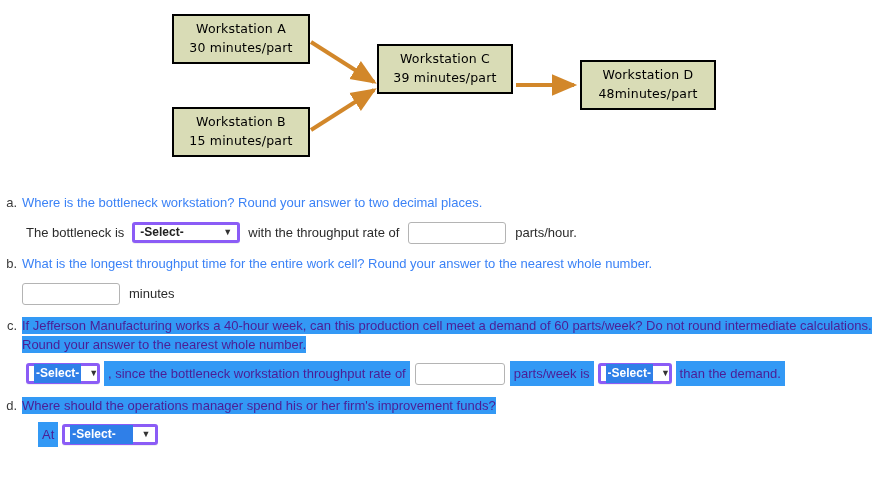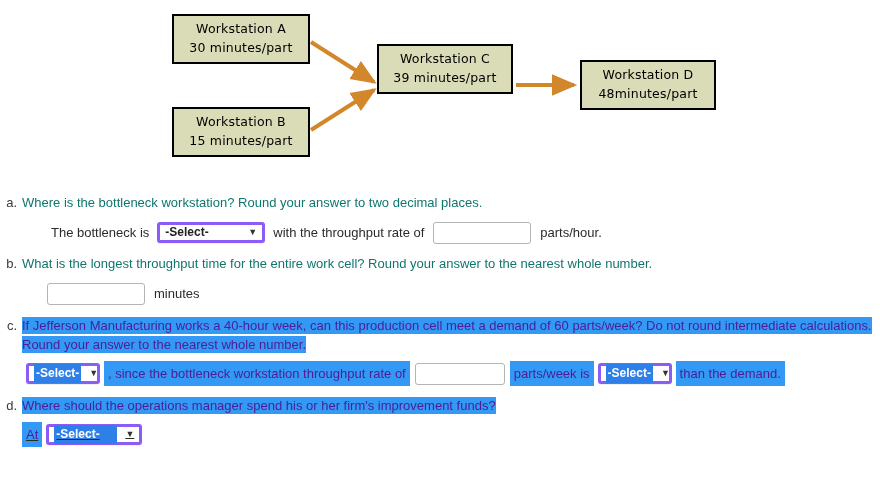--- a/index.html
+++ b/index.html
@@ -73,37 +73,36 @@
     text-align: right;
     padding-right: 5px;
     font-size: 13px;
     color: #3a3a3a;
     line-height: 19px;
   }
   .q-body { flex: 1; }
   .q-prompt {
     font-size: 13px;
     line-height: 19px;
-    color: #0f766e;
+    color: #3b82f6;
   }
   .hl {
     background: #3399f5;
     color: #4c1d95;
   }
   .q-prompt.hl {
     display: inline;
     padding: 1px 0;
     box-decoration-break: clone;
     -webkit-box-decoration-break: clone;
   }
   .answer-row {
     display: flex;
     align-items: center;
     margin-top: 9px;
-    margin-left: 25px;
     font-size: 13px;
     line-height: 19px;
     flex-wrap: nowrap;
     white-space: nowrap;
   }
   .answer-row.tight { margin-top: 7px; }
   .answer-row .txt { padding: 2px 4px; }
   .answer-row .txt.hl { padding: 3px 4px; }
   .sel-wrap {
     position: relative;
@@ -246,21 +245,21 @@
         </span>
         <span class="txt hl">than the demand.</span>
       </div>
     </div>
   </div>
 
   <div class="q" style="margin-top:10px;">
     <div class="q-letter">d.</div>
     <div class="q-body">
       <div><span class="q-prompt hl">Where should the operations manager spend his or her firm's improvement funds?</span></div>
-      <div class="answer-row tight" style="margin-left:0;text-decoration:underline;">
+      <div class="answer-row tight" style="margin-left:16px;">
         <span class="txt hl">At</span>
         <span class="sel-wrap sel-med blue">
           <span class="sel-text">-Select-</span>
           <span class="caret">▼</span>
         </span>
       </div>
     </div>
   </div>
 
 </div>

